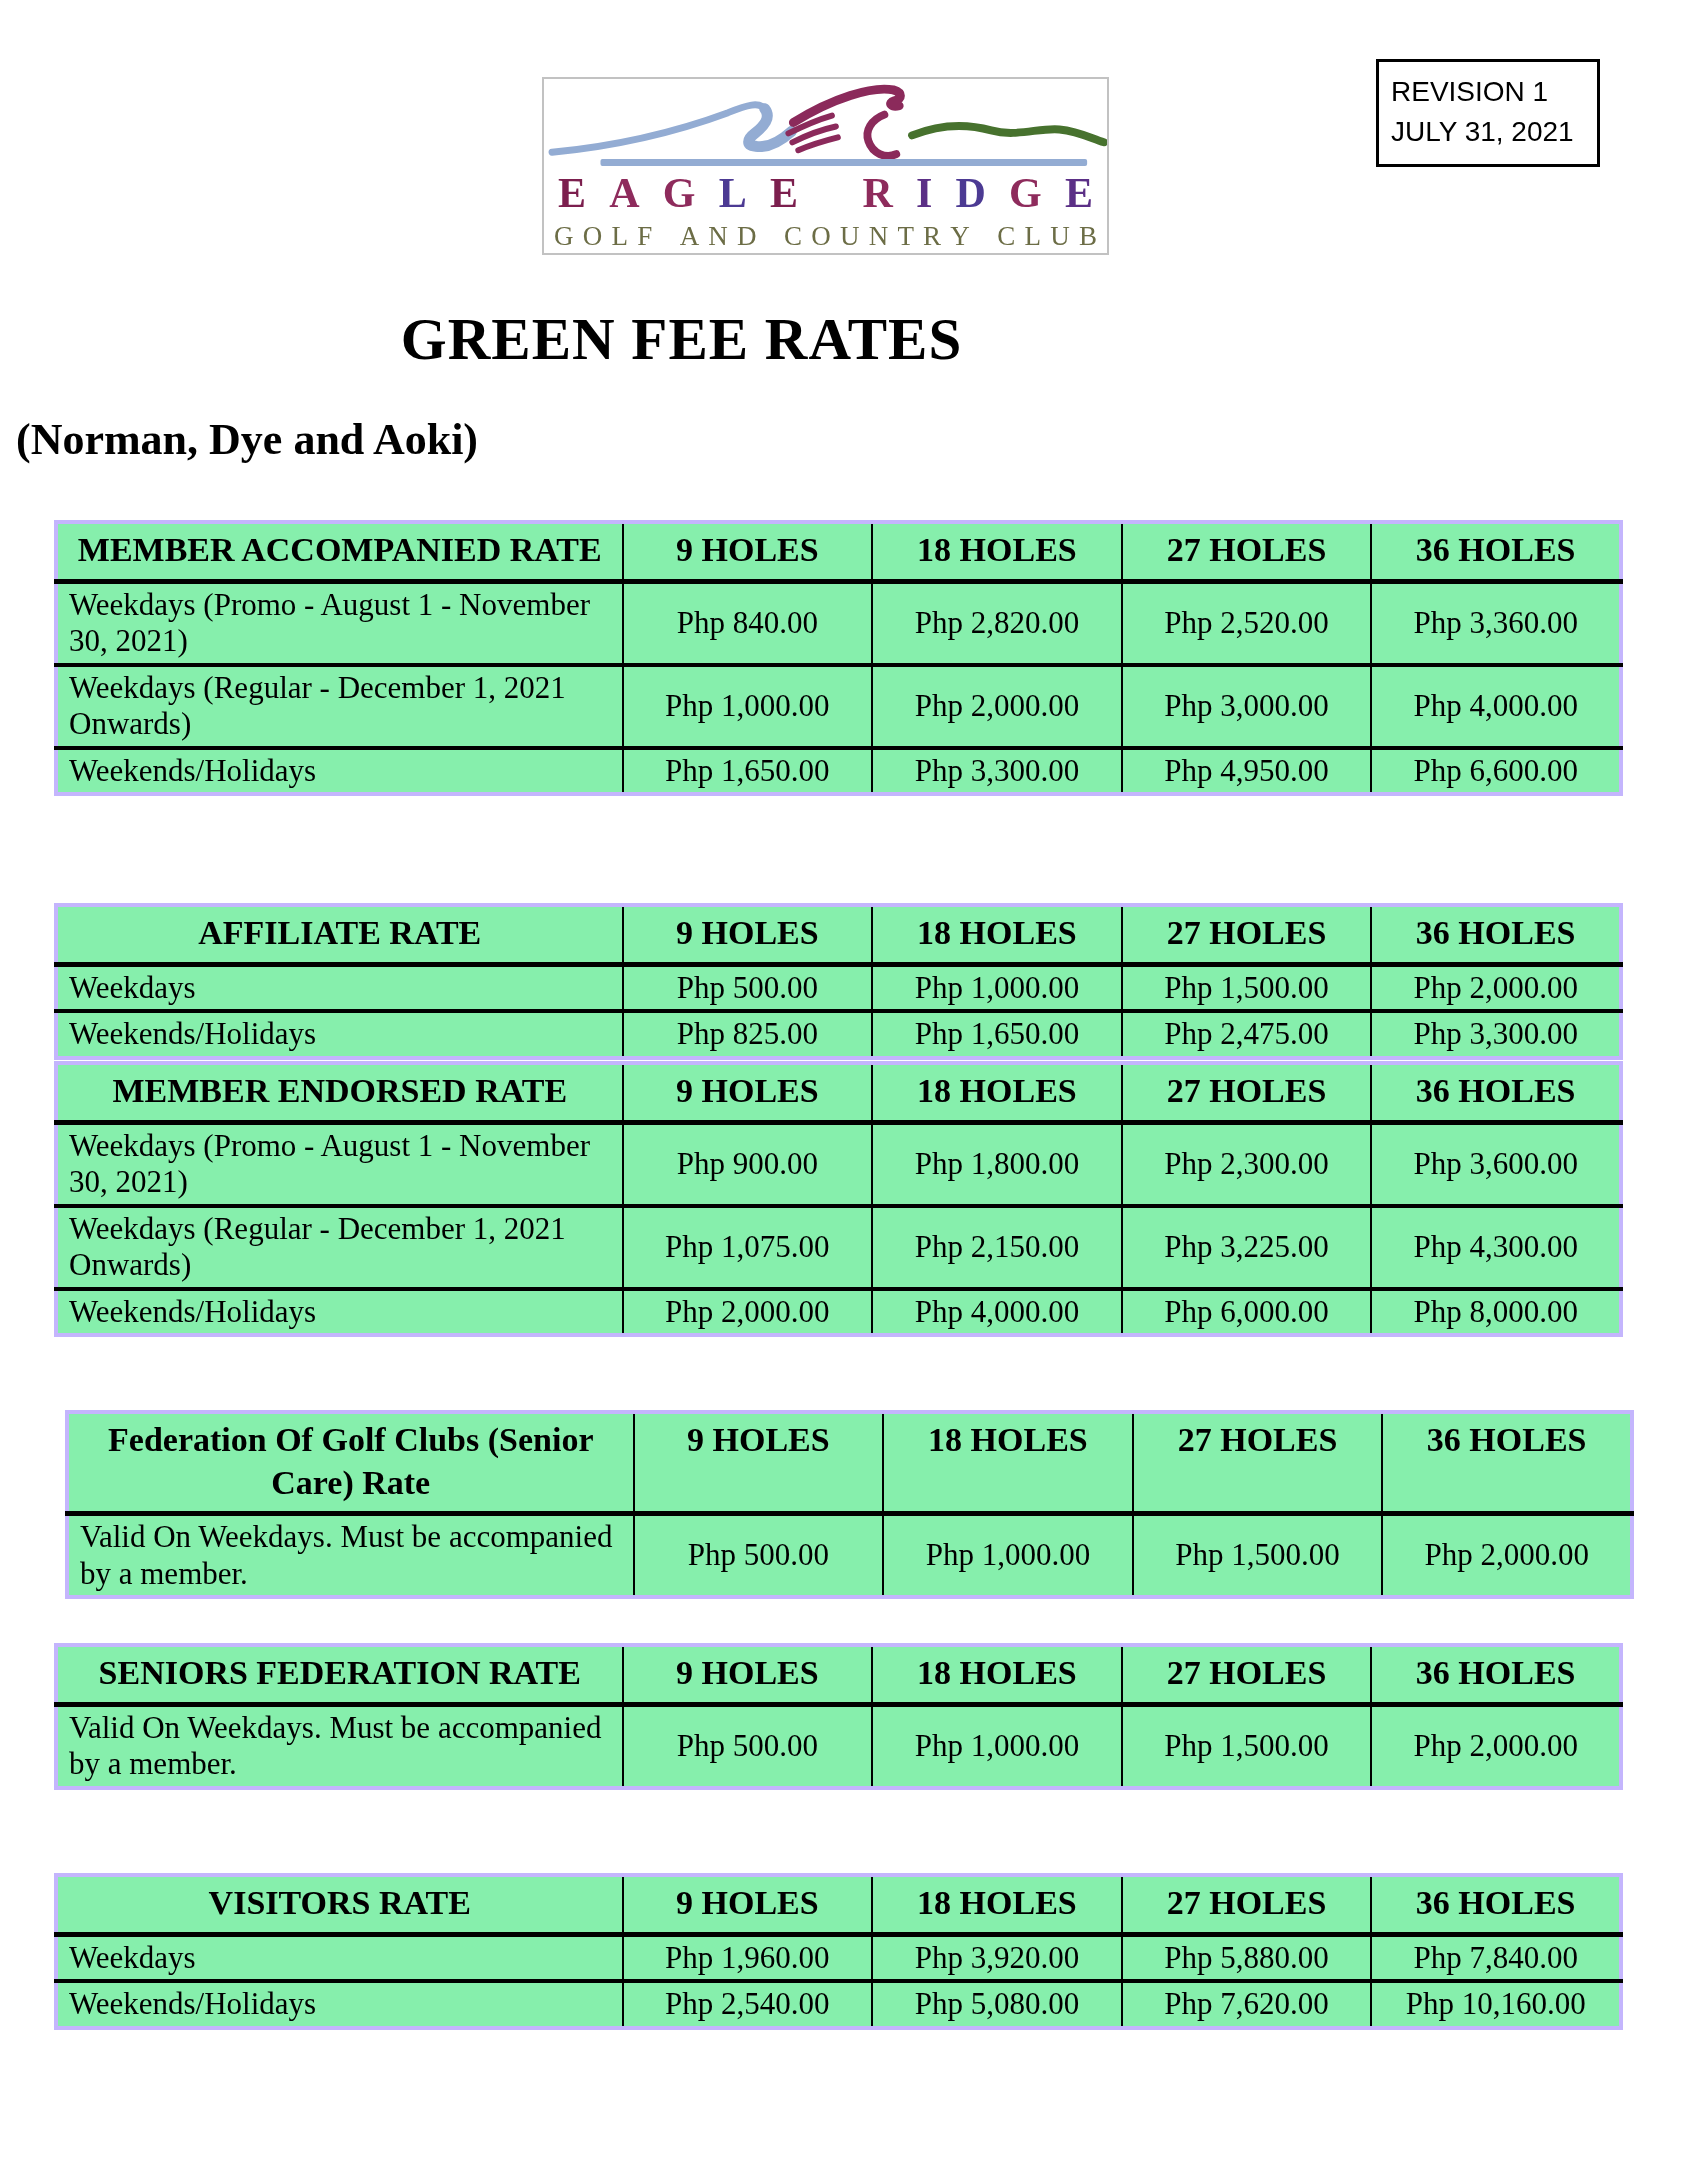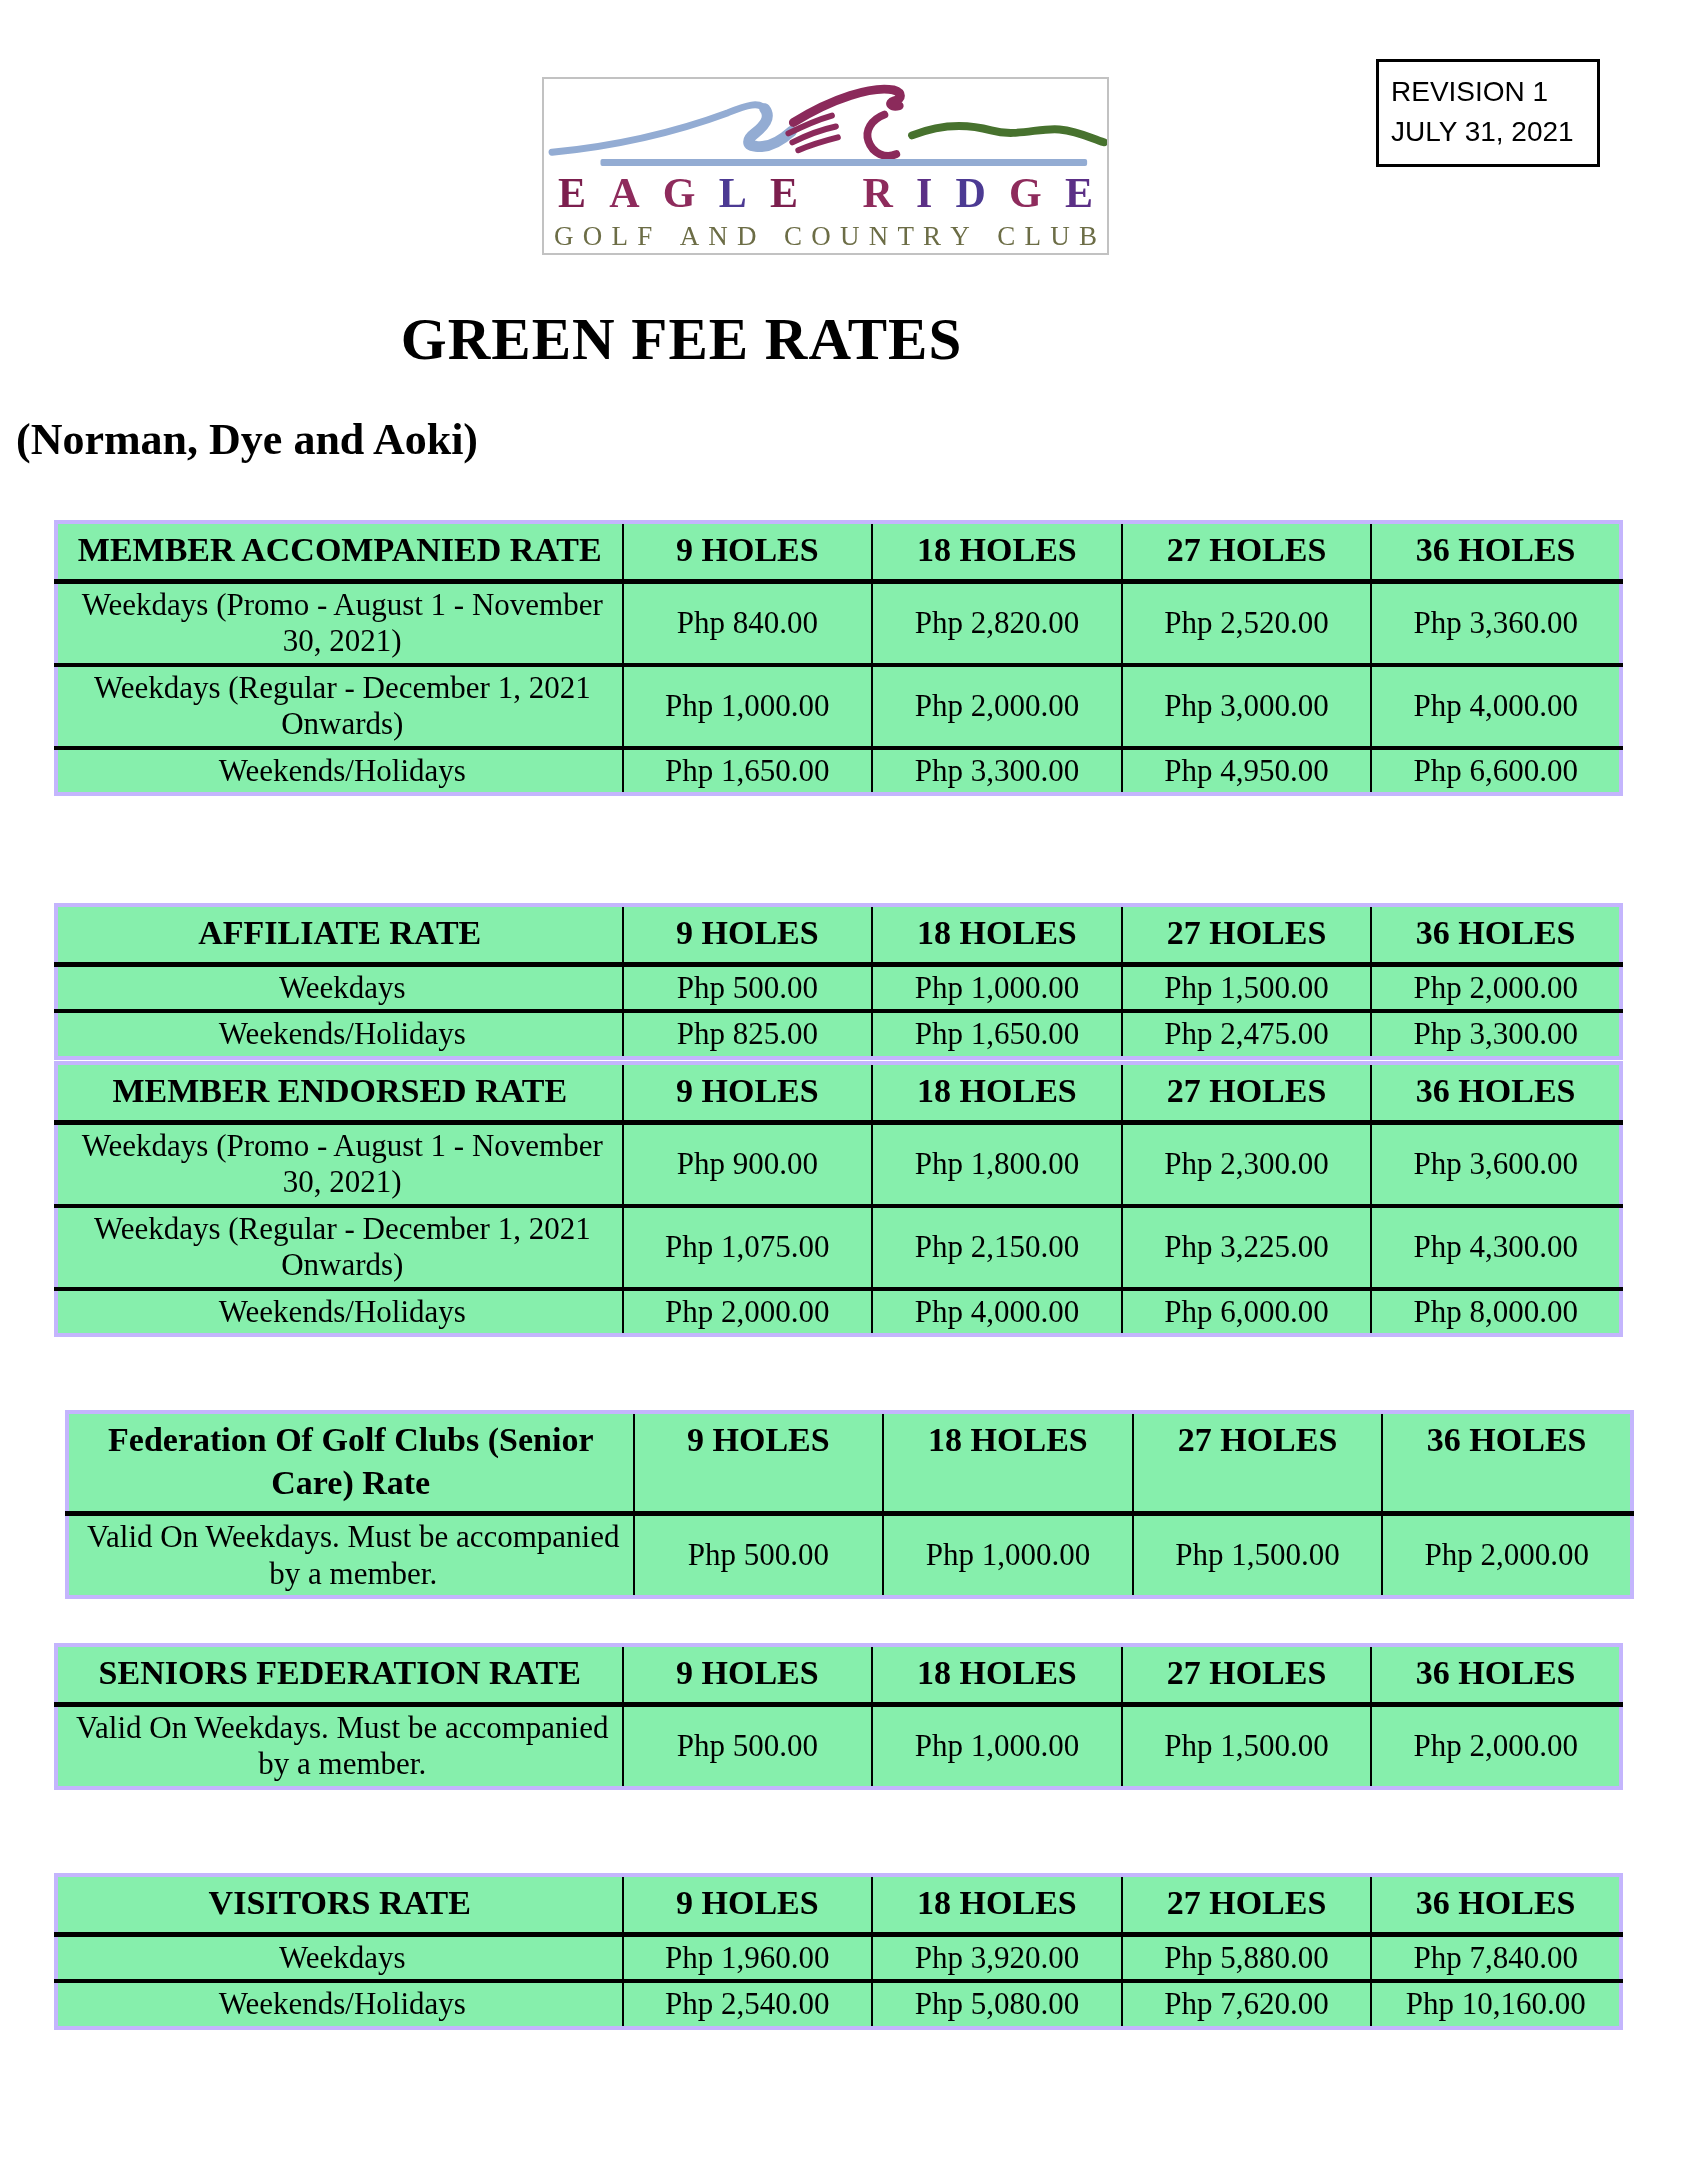--- a/index.html
+++ b/index.html
@@ -54,21 +54,21 @@
   .rate-table col.c-val{width:15.95%;}
   .rate-table th{
     border:2px solid #000;border-bottom:5px solid #000;
     font-size:34px;font-weight:bold;text-align:center;vertical-align:top;
     padding:5px 6px 7px;line-height:1.25;
   }
   .rate-table td{
     border:2px solid #000;border-top:4px solid #000;
     font-size:31px;line-height:1.18;padding:3px 6px;
   }
-  .rate-table td.row-label{text-align:center;padding-left:11px;vertical-align:middle;}
+  .rate-table td.row-label{text-align:left;padding-left:11px;vertical-align:middle;}
   .rate-table td.rate-value{text-align:center;vertical-align:middle;}
 </style>
 </head>
 <body>
 
 <div class="revision-box">
   <div>REVISION 1</div>
   <div>JULY 31, 2021</div>
 </div>
 

